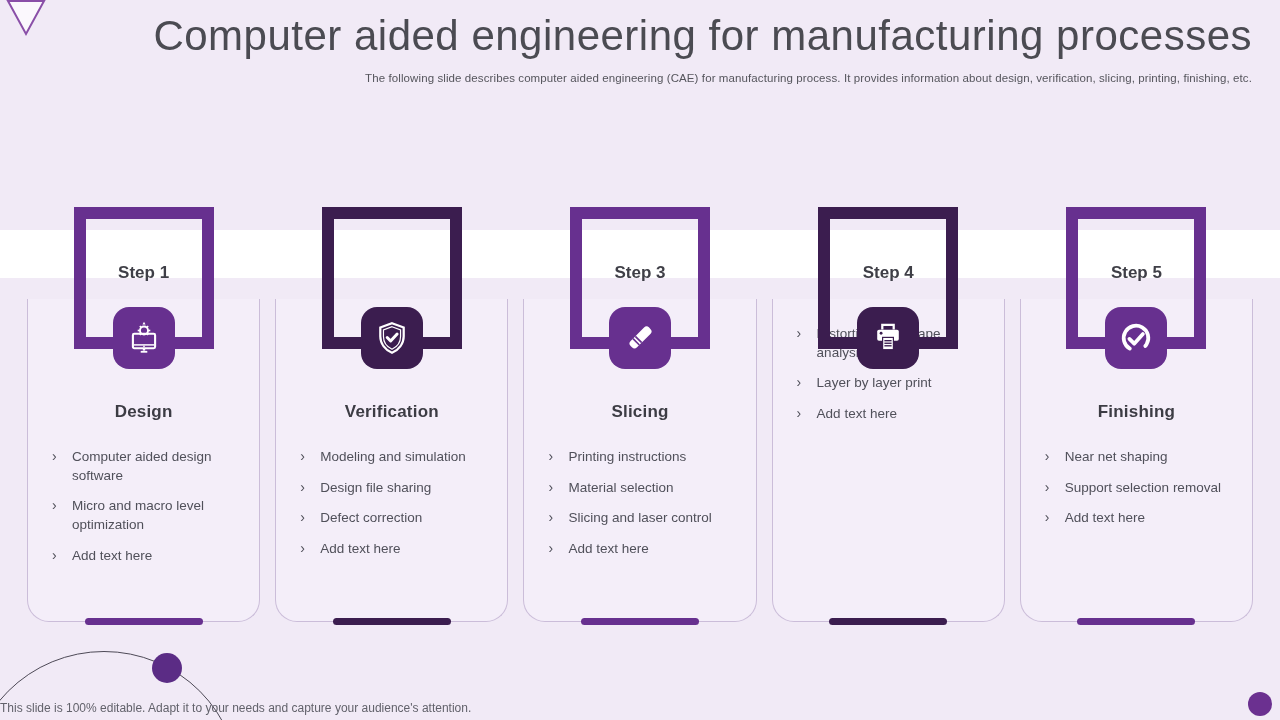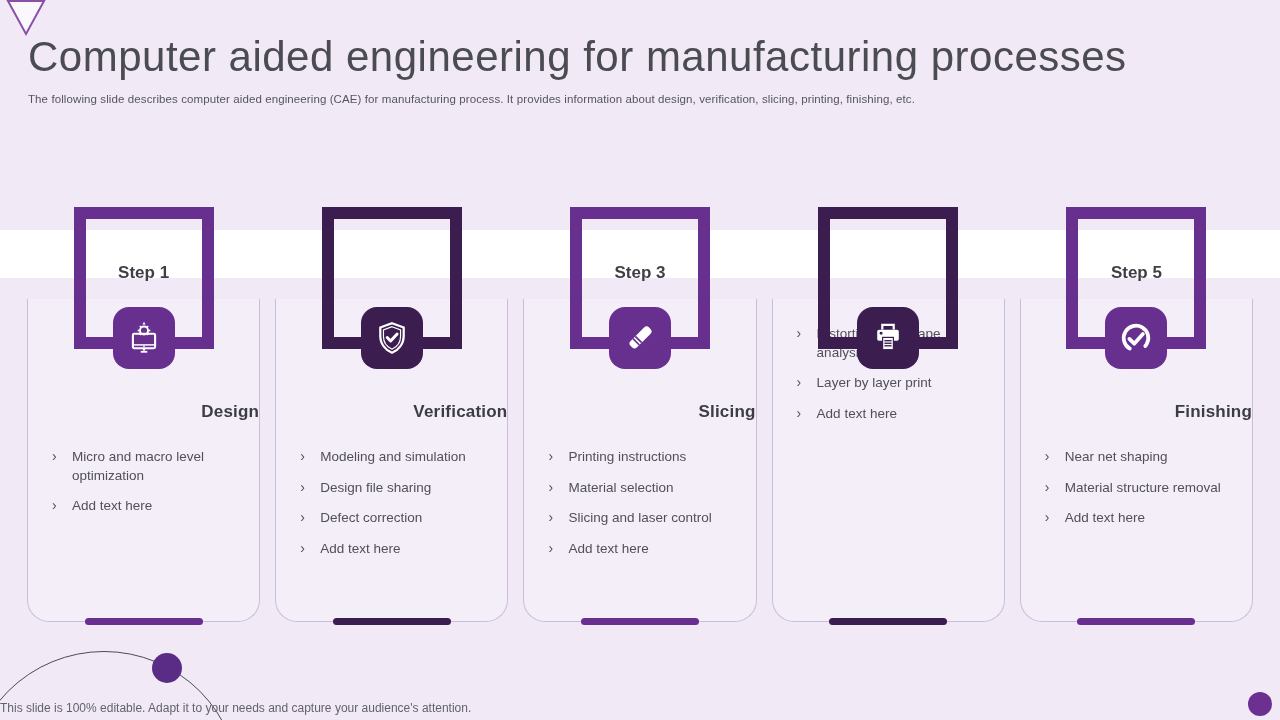--- a/index.html
+++ b/index.html
@@ -14,21 +14,21 @@
     --body:#53535C;
   }
   .slide{
     position:relative;
     width:1280px;height:720px;
     background:var(--bg);
     overflow:hidden;
     font-family:"Liberation Sans", sans-serif;
   }
   
-  .header{position:absolute;left:28px;top:33px;right:28px;}
+  .header{position:absolute;left:28px;top:12px;right:28px;text-align:right;}
   .title{
     font-size:42px;font-weight:400;letter-spacing:.5px;
     color:#4B4B52;margin:0;white-space:nowrap;
   }
   .subtitle{
     margin-top:12px;font-size:11.5px;color:#55555C;letter-spacing:.1px;
   }
   
   .deco-triangle{position:absolute;left:5px;top:0;}
   .deco-circle{
@@ -73,21 +73,21 @@
   .tone-d{--tone:var(--dark);}
   
   .card{
     position:absolute;top:280px;left:0;width:100%;height:323px;
     background:var(--card-bg);
     border:1px solid var(--card-border);border-top:none;
     border-radius:0 0 22px 22px;
     box-sizing:border-box;z-index:2;
   }
   .card-title{
-    margin:103px 0 0 0;text-align:right;
+    margin:103px 0 0 0;text-align:center;
     font-size:17px;font-weight:bold;color:#3C3C44;letter-spacing:.2px;
   }
   .bullets{
     list-style:none;margin:26px 0 0 0;padding:0 14px 0 22px;
   }
   .bullets li{
     position:relative;padding-left:22px;margin-bottom:12px;
     font-size:13.5px;line-height:1.38;color:#50505A;
   }
   .bullets li::before{
@@ -134,20 +134,21 @@
           <rect x="4.6" y="9.2" width="14.8" height="9.6" rx="0.9" stroke="#fff" stroke-width="1.4"></rect>
           <line x1="5.3" y1="16.6" x2="18.7" y2="16.6" stroke="#fff" stroke-width="1"></line>
           <circle cx="12" cy="17.6" r="0.55" fill="#fff"></circle>
           <rect x="11.2" y="18.8" width="1.6" height="1.6" fill="#fff"></rect>
           <line x1="9.8" y1="21.2" x2="14.2" y2="21.2" stroke="#fff" stroke-width="1.2"></line>
         </svg>
       </div>
       <div class="card">
         <h3 class="card-title">Design</h3>
         <ul class="bullets">
+          <li>Computer aided design software</li>
           <li>Micro and macro level optimization</li>
           <li>Add text here</li>
         </ul>
         <div class="bar tone-m"></div>
       </div>
     </section>
 
     <section class="step-col">
       <div class="square tone-d"></div>
       <div class="icon-box tone-d">
@@ -188,20 +189,21 @@
           <li>Material selection</li>
           <li>Slicing and laser control</li>
           <li>Add text here</li>
         </ul>
         <div class="bar tone-m"></div>
       </div>
     </section>
 
     <section class="step-col">
       <div class="square tone-d"></div>
+      <div class="step-label">Step 4</div>
       <div class="icon-box tone-d">
         <svg width="36" height="36" viewBox="0 0 24 24" fill="none">
           <path d="M8.2 6.3 V3.2 H15.8 V6.3" stroke="#fff" stroke-width="1.5"></path>
           <rect x="4.8" y="6.5" width="14.4" height="7.4" rx="1.2" fill="#fff"></rect>
           <circle cx="7.4" cy="8.8" r="0.95" style="fill:var(--tone)"></circle>
           <rect x="8.4" y="11.6" width="7.2" height="8.2" fill="#fff" style="stroke:var(--tone)" stroke-width="0.8"></rect>
           <g style="stroke:var(--tone)" stroke-width="0.9">
             <line x1="9.6" y1="13.8" x2="14.4" y2="13.8"></line>
             <line x1="9.6" y1="15.5" x2="14.4" y2="15.5"></line>
             <line x1="9.6" y1="17.2" x2="14.4" y2="17.2"></line>
@@ -225,21 +227,21 @@
         <svg width="36" height="36" viewBox="0 0 24 24" fill="none">
           <circle cx="12" cy="12" r="8.2" stroke="#fff" stroke-width="2.5" stroke-linecap="round" stroke-dasharray="40 11.5" transform="rotate(120 12 12)"></circle>
           <path d="M7.6 12.6 L10.8 15.8 L16.6 9.4" style="stroke:var(--tone)" stroke-width="5" fill="none"></path>
           <path d="M7.6 12.6 L10.8 15.8 L16.6 9.4" stroke="#fff" stroke-width="2.5" stroke-linecap="round" stroke-linejoin="round" fill="none"></path>
         </svg>
       </div>
       <div class="card">
         <h3 class="card-title">Finishing</h3>
         <ul class="bullets">
           <li>Near net shaping</li>
-          <li>Material structure removal</li>
+          <li>Support selection removal</li>
           <li>Add text here</li>
         </ul>
         <div class="bar tone-m"></div>
       </div>
     </section>
 
   </div>
 
   <div class="deco-circle"></div>
   <div class="deco-dot-left"></div>

